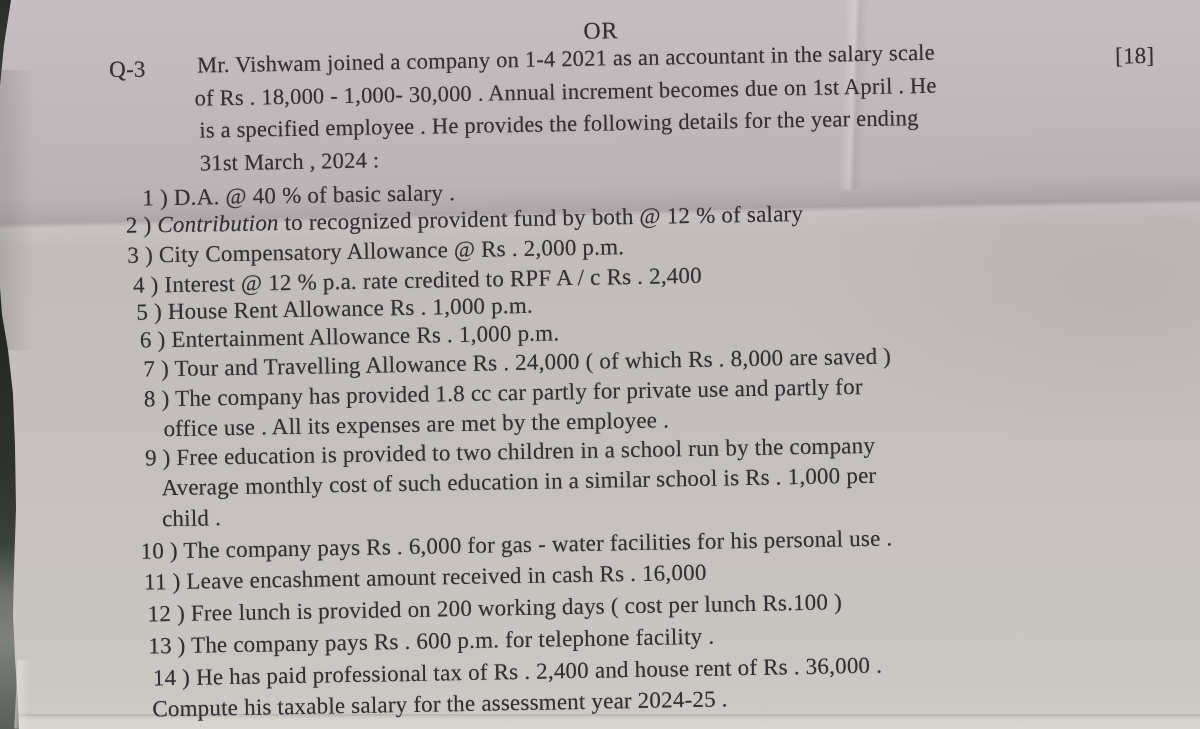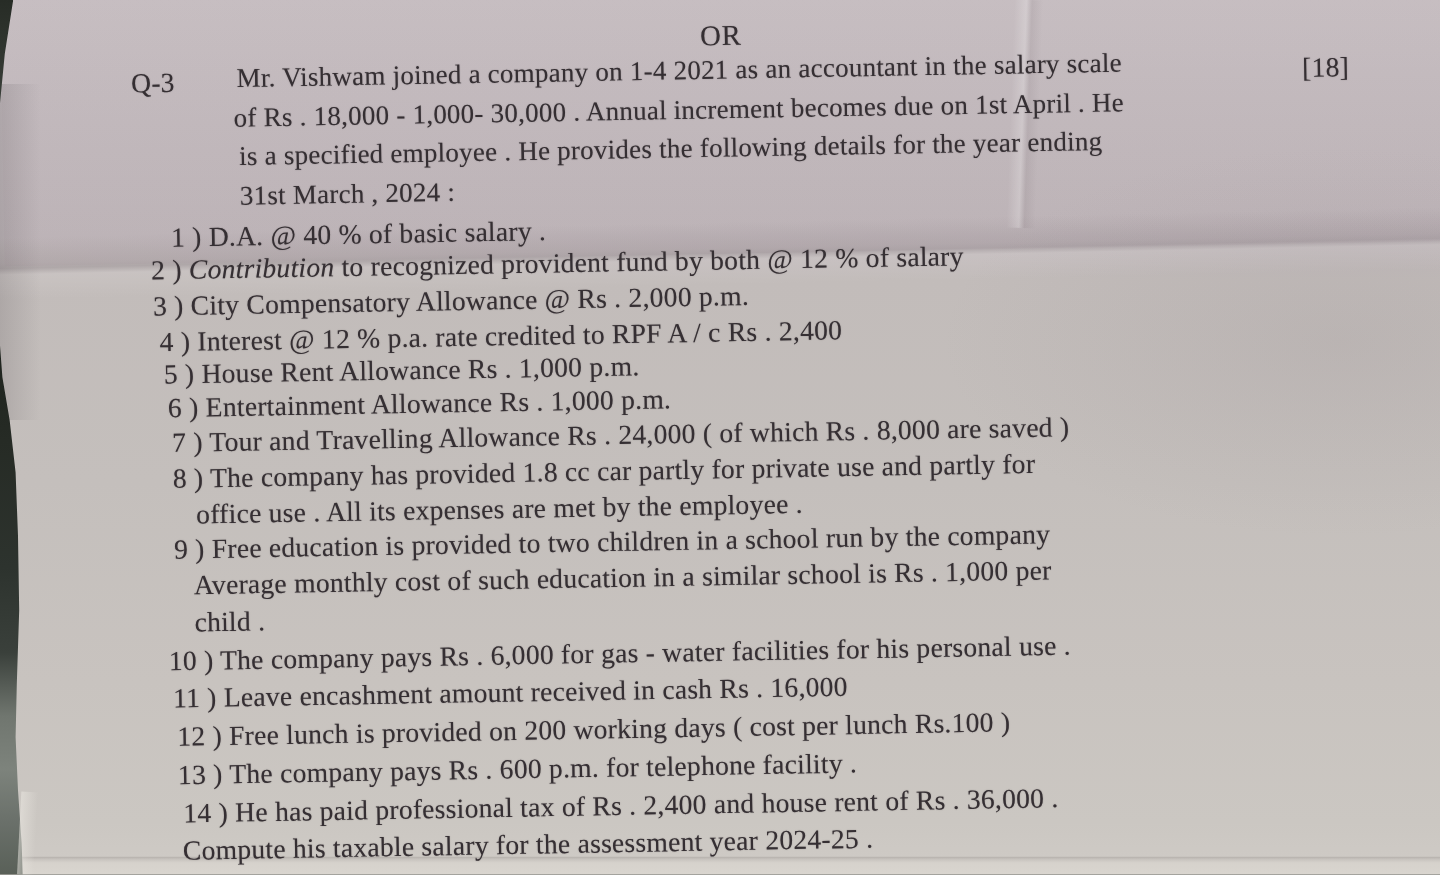--- a/index.html
+++ b/index.html
@@ -111,21 +111,21 @@
   <div class="bottom-strip"></div>
   <div class="bg-top-left"></div>
   <div class="bg-bottom-left"></div>
   <div class="bottom-left-edge"></div>
 
   <div class="content">
     <div class="or-line">OR</div>
 
     <div class="line qnum" style="left:66px;top:59px">Q-3</div>
     <div class="line intro" style="left:196px;top:57px">Mr. Vishwam joined a company on 1-4 2021 as an accountant in the salary scale</div>
-    <div class="line marks" style="left:1084px;top:63px">[18]</div>
+    <div class="line marks" style="left:1114px;top:63px">[18]</div>
 
     <div class="line intro" style="left:193px;top:90px">of Rs . 18,000 - 1,000- 30,000 . Annual increment becomes due on 1st April . He</div>
     <div class="line intro" style="left:197px;top:122px">is a specified employee . He provides the following details for the year ending</div>
     <div class="line intro" style="left:197px;top:155px">31st March , 2024 :</div>
 
     <div class="line" style="left:139px;top:188px">1 ) D.A. @ 40 % of basic salary .</div>
 
     <div class="line" style="left:122px;top:215px">
       <span>2 ) </span><span class="italic">Contribution</span><span> to recognized provident fund by both @ 12 % of salary</span>
     </div>

